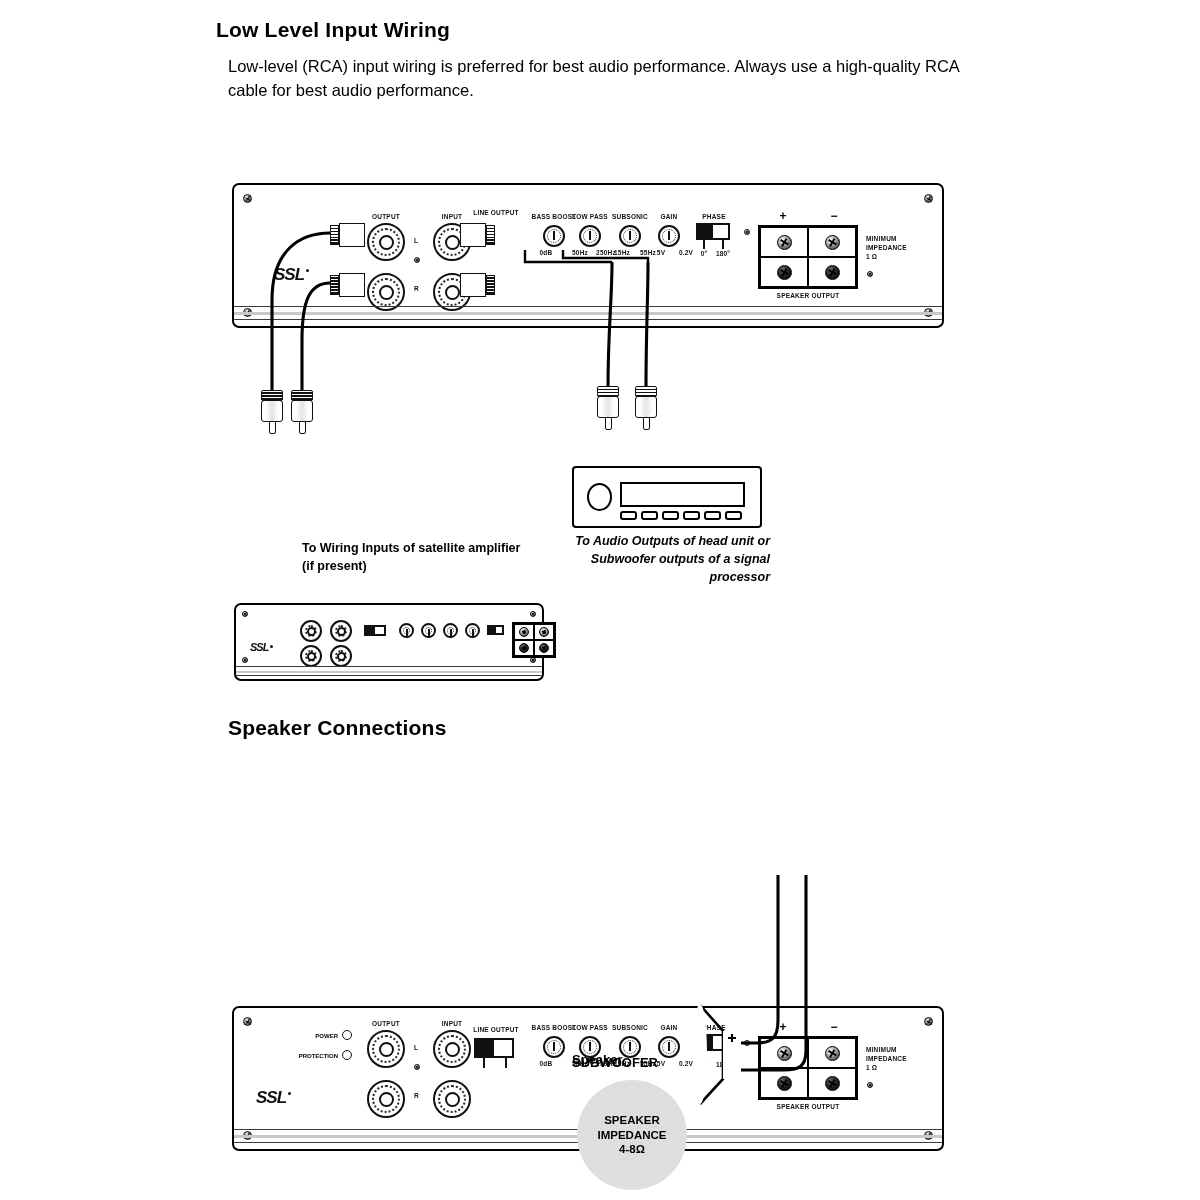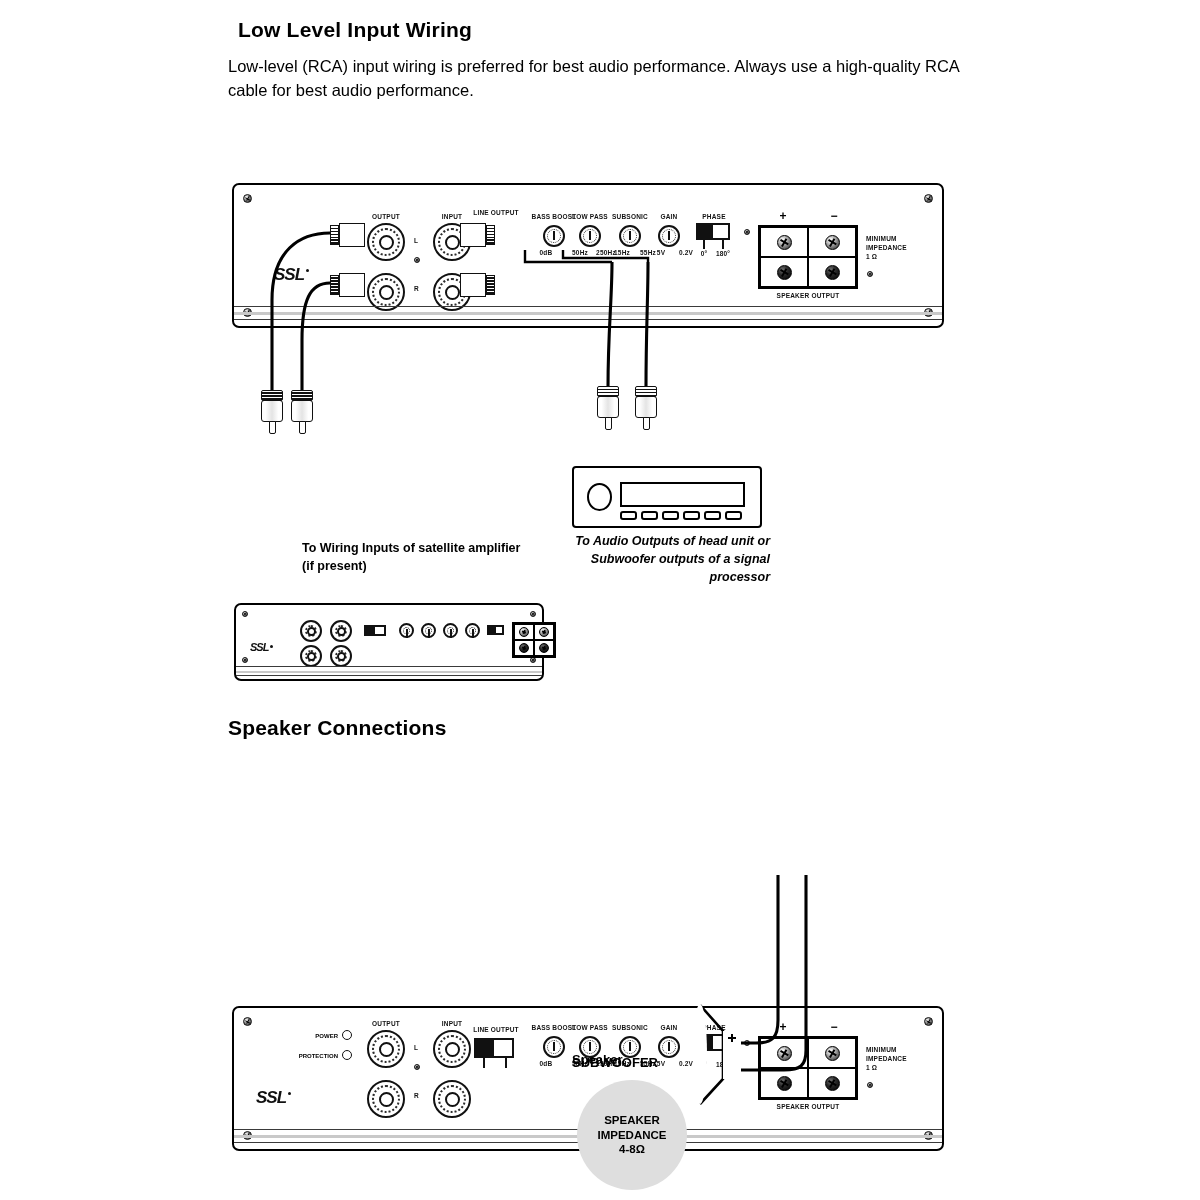--- a/index.html
+++ b/index.html
@@ -117,21 +117,21 @@
       box-sizing:border-box;background:#fff;}
 
   
   .badge{position:absolute;border-radius:50%;background:#dedede;
       display:flex;flex-direction:column;align-items:center;justify-content:center;
       text-align:center;font-size:11.5px;font-weight:bold;line-height:1.25;}
 </style>
 </head>
 <body>
 
-<div class="abs sec-title" style="left:238px;top:18px;">Low Level Input Wiring</div>
+<div class="abs sec-title" style="left:216px;top:18px;">Low Level Input Wiring</div>
 
 <div class="abs body-copy" style="left:228px;top:55px;width:745px;">Low-level (RCA) input wiring is preferred for best audio performance. Always use a high-quality RCA cable for best audio performance.</div>
 
 <div class="amp abs" style="left:232px;top:183px;width:712px;height:145px;">
   <div class="screw" style="left:9px;top:9px;"></div>
   <div class="screw" style="right:9px;top:9px;"></div>
   <div class="screw" style="left:9px;bottom:9px;"></div>
   <div class="screw" style="right:9px;bottom:9px;"></div>
 
   <div class="brand" style="left:40px;top:80px;">SSL</div>

